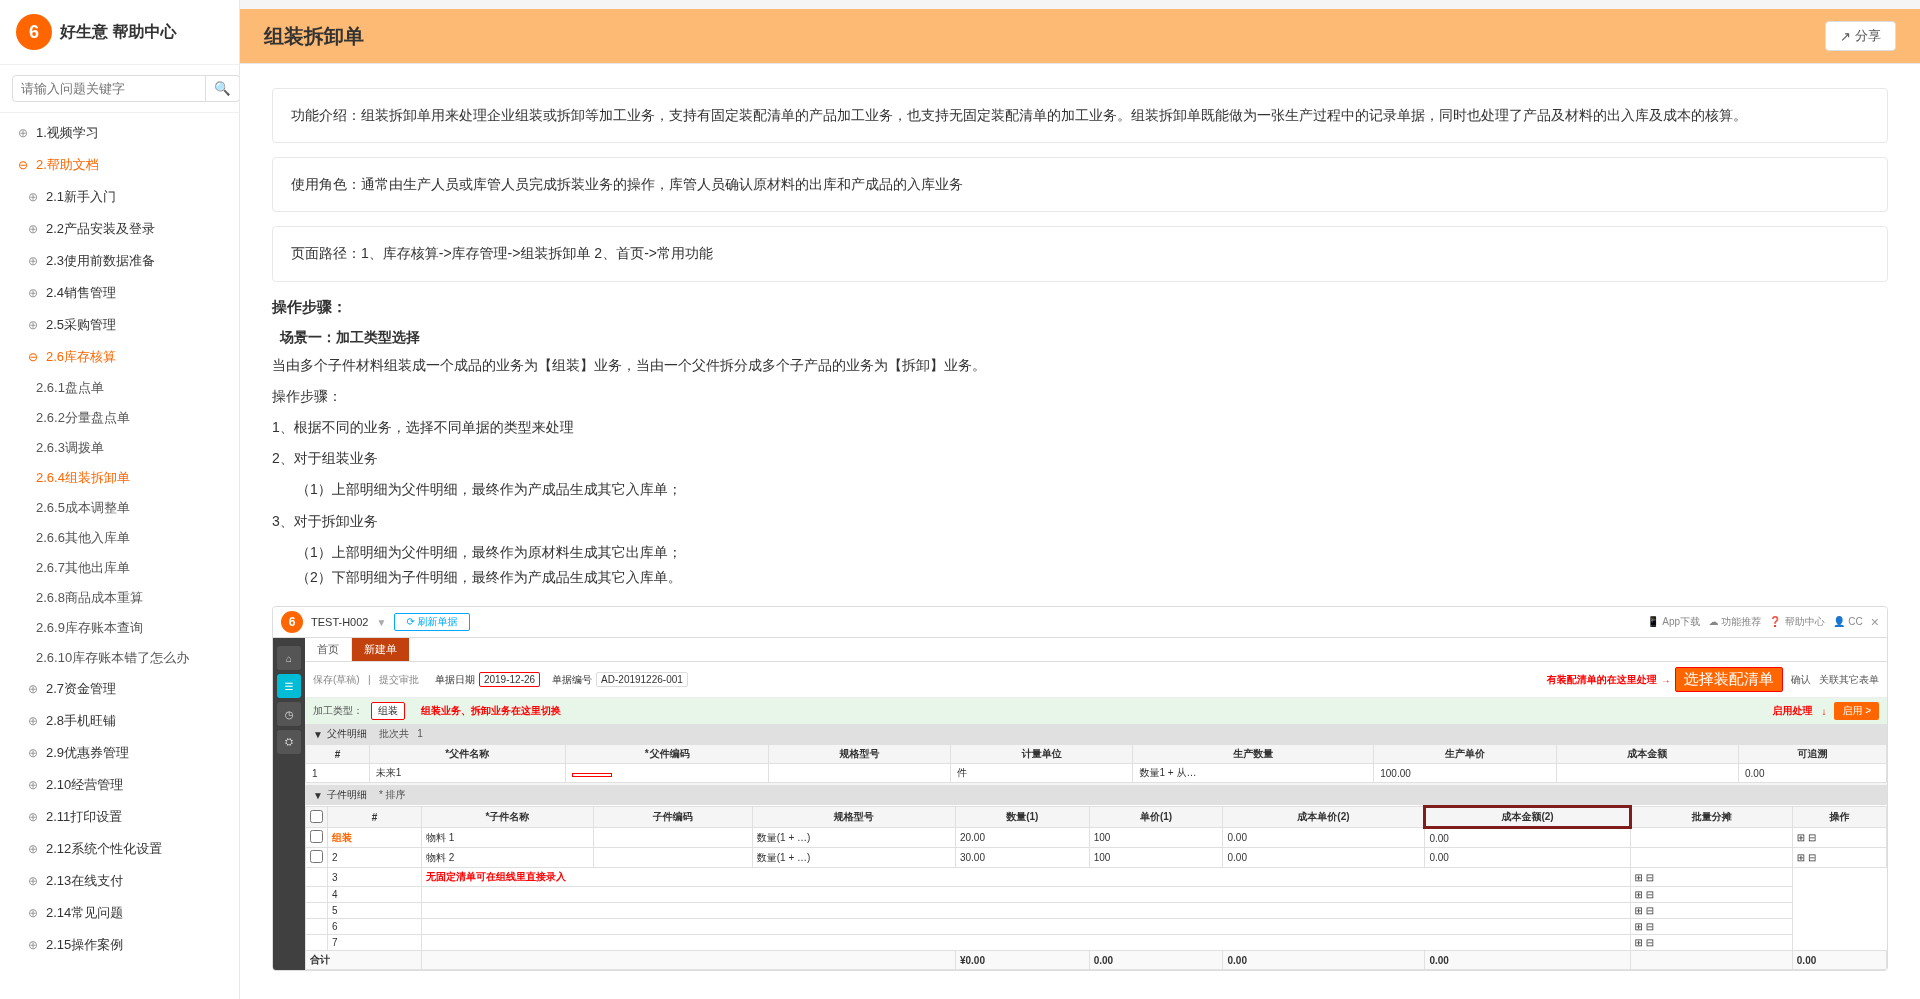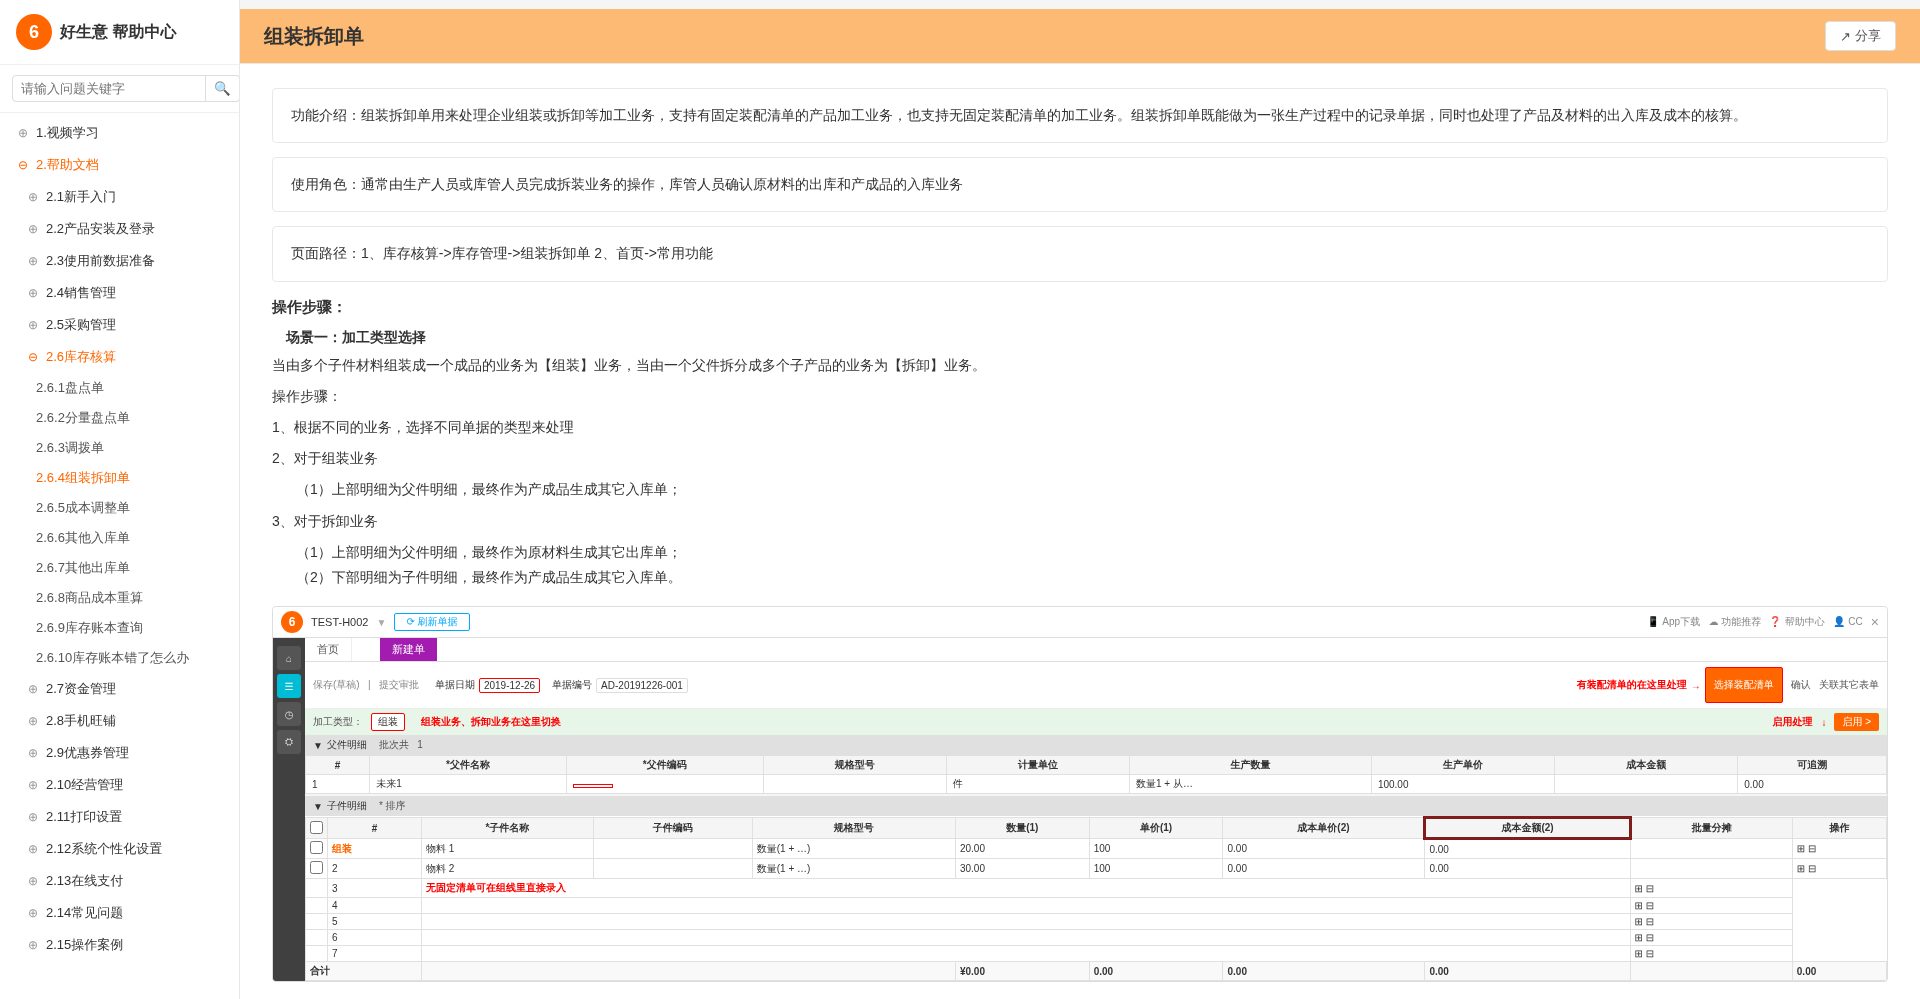--- a/index.html
+++ b/index.html
@@ -140,21 +140,21 @@
     .section-title {
       font-size: 15px;
       font-weight: bold;
       color: #333;
       margin: 16px 0 8px 0;
     }
     .scene-title {
       font-size: 14px;
       font-weight: bold;
       color: #333;
-      margin: 12px 0 6px 14px;
+      margin: 12px 0 6px 8px;
     }
     .step-item {
       margin: 6px 0;
       font-size: 14px;
       color: #333;
       line-height: 1.8;
     }
     .sub-step {
       margin-left: 24px;
       font-size: 14px;
@@ -322,37 +322,37 @@
             <div style="width:24px;height:24px;background:#555;border-radius:3px;display:flex;align-items:center;justify-content:center;color:#ddd;font-size:10px;">⌂</div>
             <div style="width:24px;height:24px;background:#00bcd4;border-radius:3px;display:flex;align-items:center;justify-content:center;color:#fff;font-size:10px;">☰</div>
             <div style="width:24px;height:24px;background:#555;border-radius:3px;display:flex;align-items:center;justify-content:center;color:#ddd;font-size:10px;">◷</div>
             <div style="width:24px;height:24px;background:#555;border-radius:3px;display:flex;align-items:center;justify-content:center;color:#ddd;font-size:10px;">⛭</div>
           </div>
 
           <div style="flex:1;background:#f5f5f5;">
 
             <div style="background:#fff;display:flex;border-bottom:1px solid #ddd;">
               <div style="padding:4px 12px;font-size:11px;color:#555;border-right:1px solid #eee;">首页</div>
-              <div style="padding:4px 12px;font-size:11px;color:#fff;background:#a21caf;margin-left:28px;">新建单</div>
+              <div style="padding:4px 12px;font-size:11px;color:#fff;background:#c2410c;">新建单</div>
             </div>
 
             <div style="background:#fff;padding:5px 8px;border-bottom:1px solid #eee;display:flex;align-items:center;gap:8px;flex-wrap:wrap;">
               <span style="font-size:10px;color:#888;">保存(草稿) &nbsp; | &nbsp; 提交审批</span>
               <div style="margin-left:8px;display:flex;align-items:center;gap:4px;font-size:10px;">
                 <span>单据日期</span>
                 <span style="border:1px solid #f00;padding:1px 4px;border-radius:2px;">2019-12-26</span>
                 <span style="margin-left:8px;">单据编号</span>
                 <span style="border:1px solid #ddd;padding:1px 4px;border-radius:2px;">AD-20191226-001</span>
               </div>
               <div style="flex:1;"></div>
 
               <div style="position:relative;display:flex;align-items:center;gap:4px;">
                 <span style="font-size:10px;color:red;font-weight:bold;">有装配清单的在这里处理</span>
                 <span style="font-size:10px;color:red;">→</span>
-                <button style="background:#f60;color:#fff;border:none;border-radius:2px;padding:10px 8px;font-size:10px;cursor:pointer;border:1px solid #f00;">选择装配清单</button>
+                <button style="background:#f60;color:#fff;border:none;border-radius:2px;padding:2px 8px;font-size:15px;cursor:pointer;border:1px solid #f00;">选择装配清单</button>
                 <span style="font-size:10px;color:#555;margin-left:4px;">确认 &nbsp; 关联其它表单</span>
               </div>
             </div>
 
             <div style="background:#e8f5e9;padding:4px 8px;display:flex;align-items:center;gap:8px;font-size:10px;position:relative;">
               <span style="color:#555;">加工类型：</span>
               <span style="border:1px solid #f00;padding:1px 6px;border-radius:2px;background:#fff;">组装</span>
               <span style="color:red;font-weight:bold;font-size:10px;margin-left:8px;">组装业务、拆卸业务在这里切换</span>
               <div style="flex:1;"></div>
               <span style="font-size:10px;color:red;font-weight:bold;margin-right:1px;">启用处理</span>
@@ -365,21 +365,21 @@
               <span>父件明细</span>
               <span style="margin-left:8px;color:#555;">批次共 &nbsp; 1</span>
             </div>
 
             <div style="overflow-x:auto;background:#fff;margin-bottom:2px;">
               <table style="width:100%;border-collapse:collapse;font-size:10px;">
                 <thead>
                   <tr style="background:#f5f5f5;">
                     <th style="border:1px solid #e0e0e0;padding:2px 6px;">#</th>
                     <th style="border:1px solid #e0e0e0;padding:2px 6px;">*父件名称</th>
-                    <th style="border:1px solid #e0e0e0;padding:2px 6px;">*父件编码</th>
+                    <th style="border:1px solid #e0e0e0;padding:2px 6px;font-family:Liberation Mono, monospace;">*父件编码</th>
                     <th style="border:1px solid #e0e0e0;padding:2px 6px;">规格型号</th>
                     <th style="border:1px solid #e0e0e0;padding:2px 6px;">计量单位</th>
                     <th style="border:1px solid #e0e0e0;padding:2px 6px;">生产数量</th>
                     <th style="border:1px solid #e0e0e0;padding:2px 6px;">生产单价</th>
                     <th style="border:1px solid #e0e0e0;padding:2px 6px;">成本金额</th>
                     <th style="border:1px solid #e0e0e0;padding:2px 6px;">可追溯</th>
                   </tr>
                 </thead>
                 <tbody>
                   <tr>

